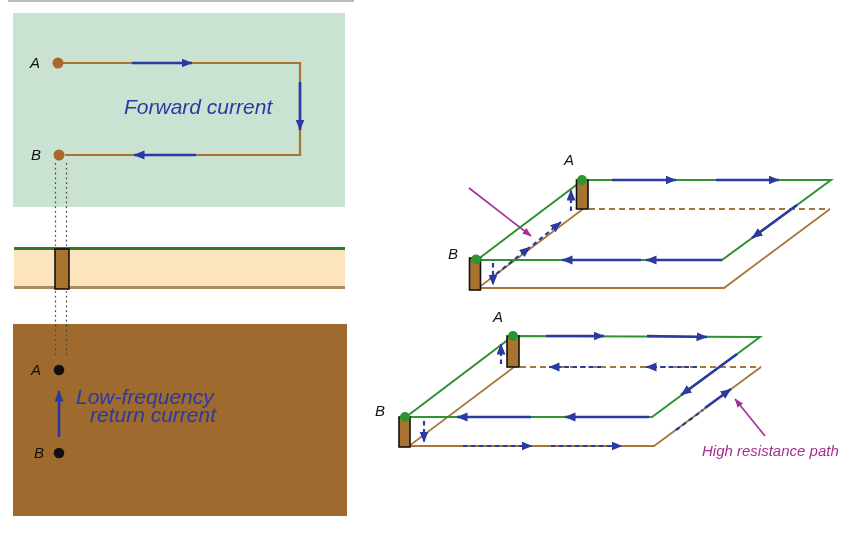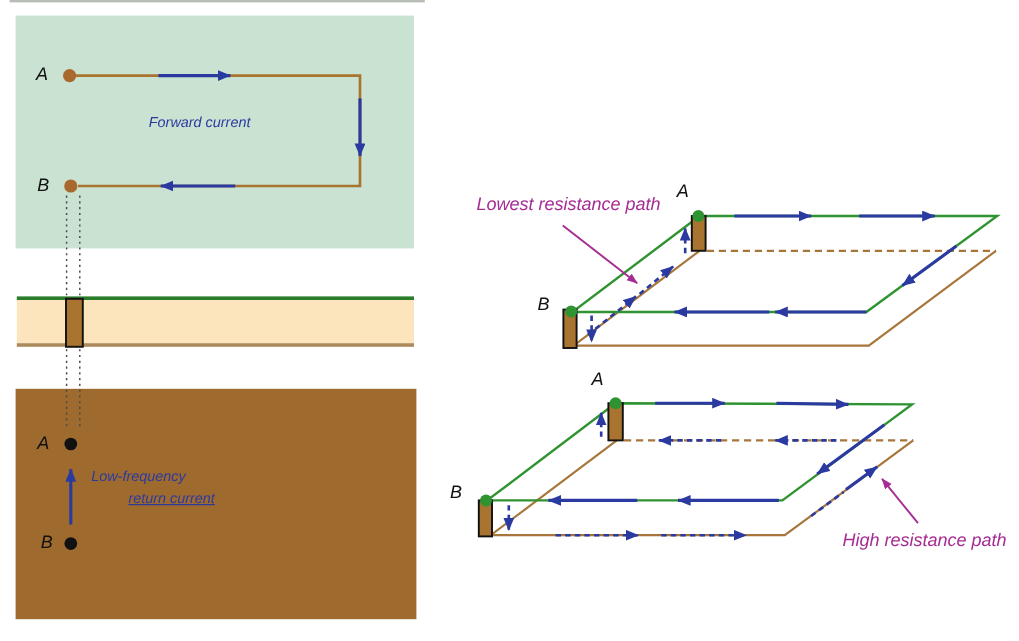--- a/index.html
+++ b/index.html
@@ -9,21 +9,21 @@
   }
   .panel{position:absolute;}
   .top-edge-line{left:8px;top:0;width:346px;height:2px;background:rgba(125,135,122,.55);}
   .panel-green{left:13px;top:13px;width:332px;height:194px;background:var(--panel-green);}
   .strip-green{left:14px;top:247px;width:331px;height:3px;background:var(--strip-green);}
   .strip-cream{left:14px;top:250px;width:331px;height:36px;background:var(--panel-cream);}
   .strip-tan{left:14px;top:286px;width:331px;height:3px;background:var(--strip-tan);}
   .panel-brown{left:13px;top:324px;width:334px;height:192px;background:var(--panel-brown);}
   svg.overlay{position:absolute;left:0;top:0;z-index:2;}
   .lbl{position:absolute;z-index:3;font-style:italic;color:#111;font-size:15px;white-space:nowrap;}
-  .lbl-blue{color:var(--current-blue);font-size:12px;}
+  .lbl-blue{color:var(--current-blue);font-size:21px;}
   .lbl-magenta{color:var(--annotation-magenta);font-size:15px;}
   .cap-multiline{line-height:18px;}
   
   .guide{stroke:#4a4a4a;stroke-width:1.2;stroke-dasharray:1.8 3;fill:none;}
   .trace{stroke:var(--trace-brown);stroke-width:2.2;fill:none;}
   .pad{fill:var(--pad-brown);}
   .via{fill:var(--trace-brown);stroke:#111;stroke-width:1.6;}
   .plane-green{stroke:var(--plane-green);stroke-width:2;fill:none;}
   .plane-brown{stroke:var(--line-brown);stroke-width:1.8;fill:none;}
   .dash-brown{stroke:var(--line-brown);stroke-width:1.8;fill:none;stroke-dasharray:6 4;}
@@ -137,23 +137,22 @@
     </g>
   </svg>
 
   <span class="lbl" style="left:30px;top:54px;">A</span>
   <span class="lbl" style="left:31px;top:146px;">B</span>
   <span class="lbl lbl-blue" style="left:124px;top:95px;">Forward current</span>
 
   <span class="lbl" style="left:31px;top:361px;">A</span>
   <span class="lbl" style="left:34px;top:444px;">B</span>
   <span class="lbl lbl-blue cap-multiline" style="left:76px;top:388px;">Low-frequency</span>
-  <span class="lbl lbl-blue cap-multiline" style="left:107px;top:406px;text-decoration:underline;">return current</span>
+  <span class="lbl lbl-blue cap-multiline" style="left:90px;top:406px;">return current</span>
 
   <span class="lbl" style="left:564px;top:151px;">A</span>
   <span class="lbl" style="left:448px;top:245px;">B</span>
-  <span class="lbl lbl-magenta" style="left:397px;top:162px;">Lowest resistance path</span>
 
   <span class="lbl" style="left:493px;top:308px;">A</span>
   <span class="lbl" style="left:375px;top:402px;">B</span>
   <span class="lbl lbl-magenta" style="left:681px;top:442px;margin-left:21px;">High resistance path</span>
 
 </div>
 
 </body></html>

